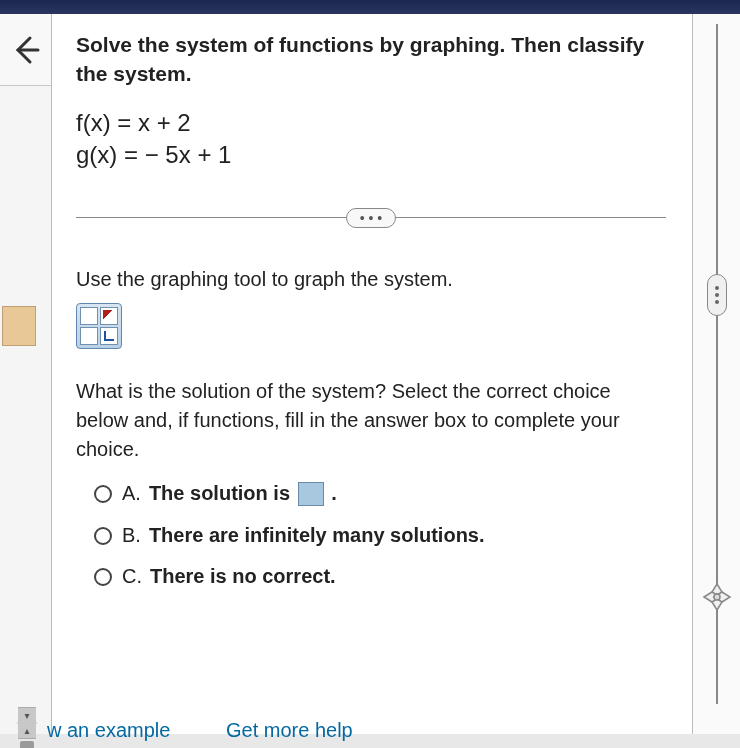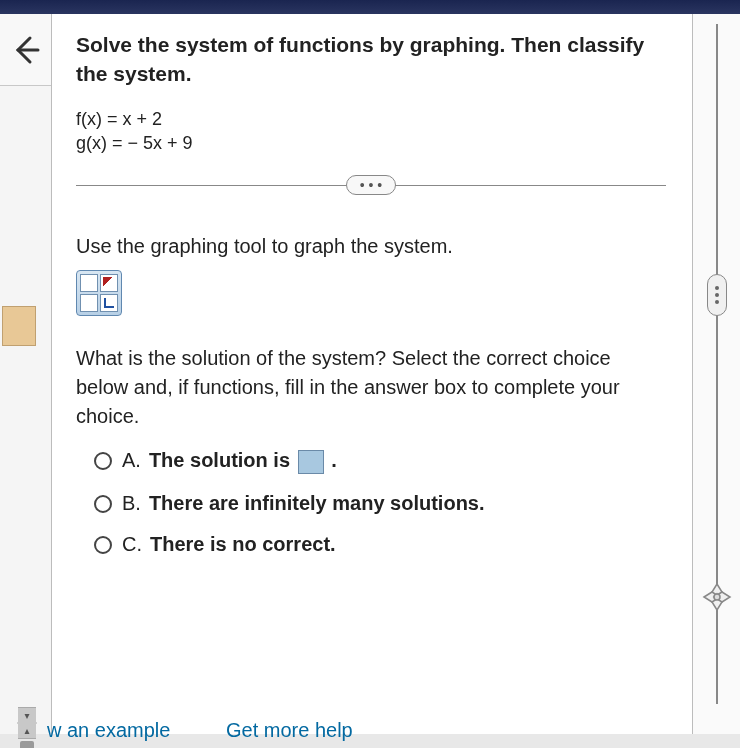--- a/index.html
+++ b/index.html
@@ -91,23 +91,23 @@
     color: #222;
     position: relative;
   }
   .question-title {
     font-size: 21px;
     line-height: 1.4;
     margin-bottom: 18px;
     font-weight: bold;
   }
   .equations {
-    font-size: 18px;
+    font-size: 24px;
     line-height: 1.35;
-    margin-bottom: 20px;
+    margin-bottom: 36px;
   }
   .divider-row {
     display: flex;
     align-items: center;
     margin: 0 0 40px 0;
   }
   .divider-line {
     flex: 1;
     border-top: 1px solid #888;
   }
@@ -280,21 +280,21 @@
         <div class="scroll-down">▾</div>
       </div>
       <div class="swatch" style="position:absolute; top:130px; left:-2px;"></div>
     </div>
   </div>
 
   <div class="content">
     <div class="question-title">Solve the system of functions by graphing. Then classify the system.</div>
     <div class="equations">
       <div>f(x) = x + 2</div>
-      <div>g(x) = − 5x + 9</div>
+      <div>g(x) = − 5x + 1</div>
     </div>
 
     <div class="divider-row">
       <div class="divider-line"></div>
       <div class="ellipsis-pill">
         <span>• • •</span>
       </div>
       <div class="divider-line"></div>
     </div>
 

